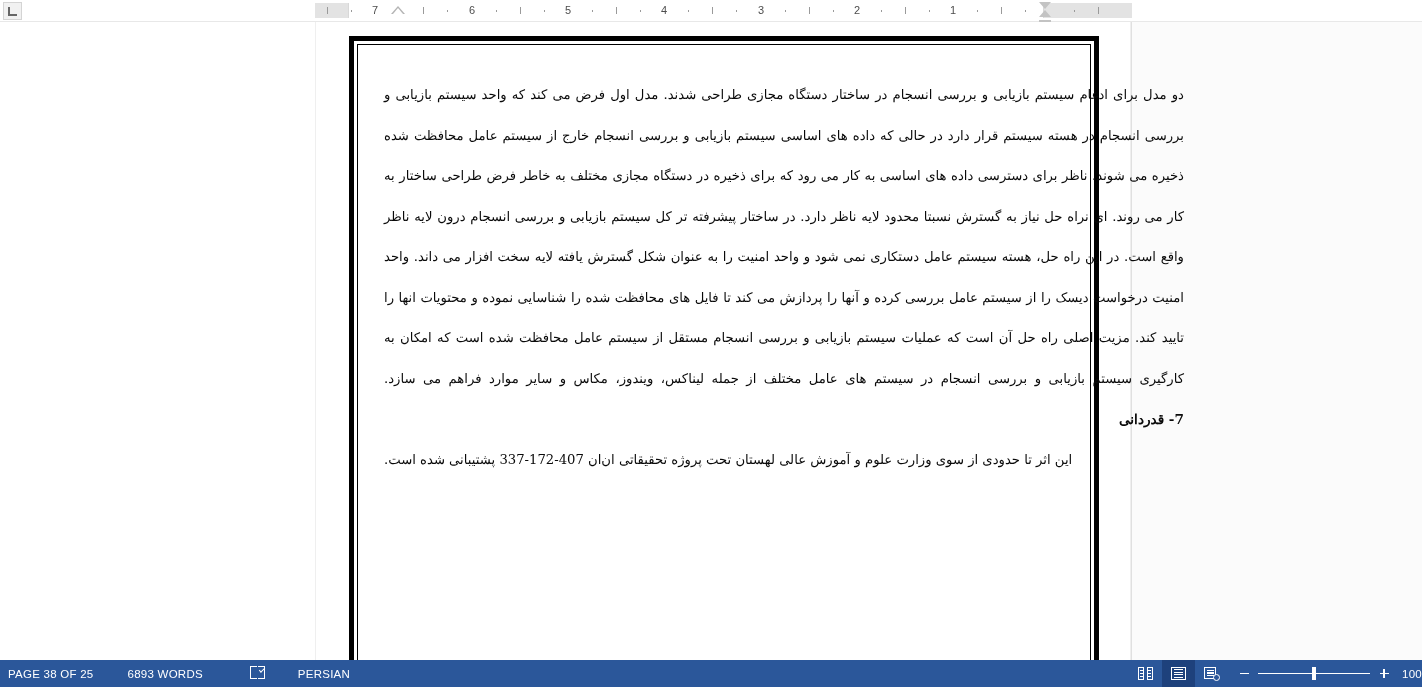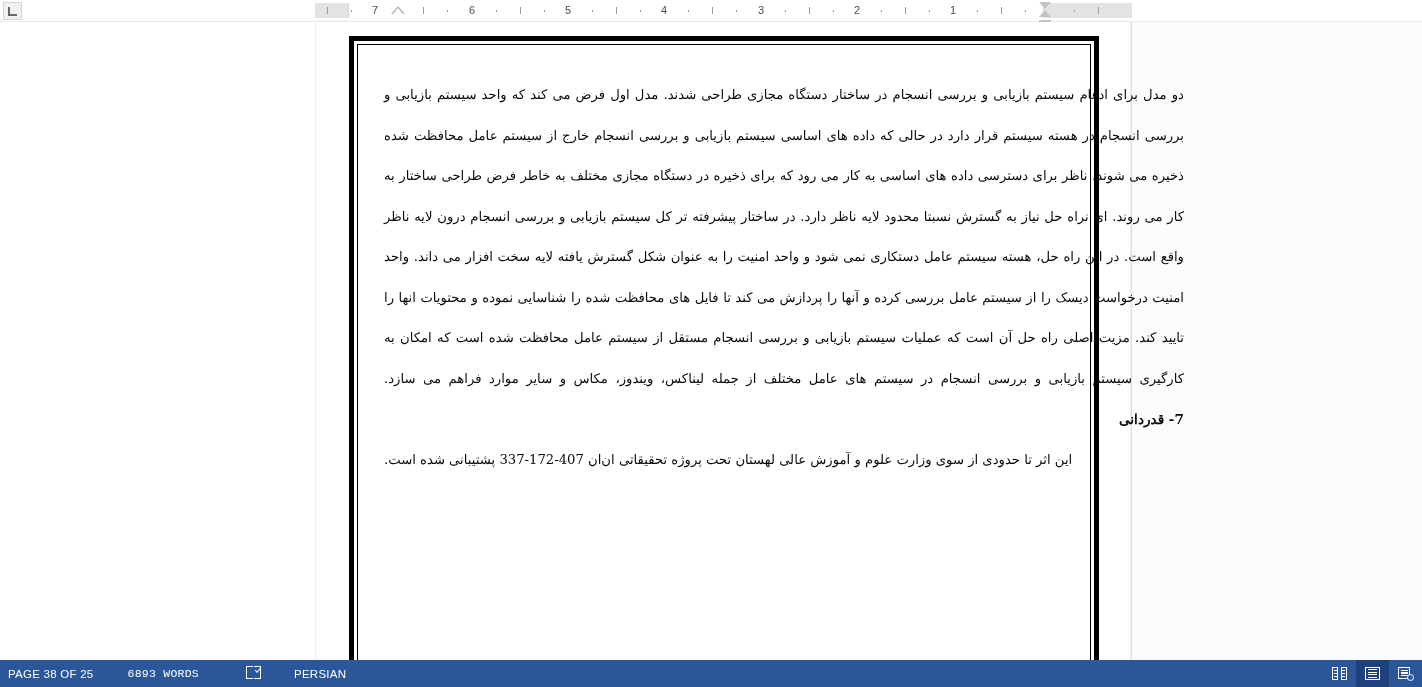--- a/index.html
+++ b/index.html
@@ -223,21 +223,21 @@
   .sb-item {
     color: #ffffff;
     padding: 0 0;
     white-space: nowrap;
     letter-spacing: 0.25px;
     display: flex;
     align-items: center;
     height: 27px;
   }
   #sb-page      { margin-left: 8px; }
-  #sb-words     { margin-left: 34px; font-family: Liberation Mono, monospace; }
+  #sb-words     { margin-left: 34px; }
   #sb-proof     { margin-left: 47px; }
   #sb-language  { margin-left: 30px; }
 
   .proof-icon {
     display: inline-block;
     position: relative;
     width: 18px; height: 15px;
   }
   .proof-icon .bk-l,
   .proof-icon .bk-r {
@@ -485,15 +485,32 @@
         <span class="ic-web">
           <span class="sheet">
             <i></i>
             <i></i>
             <i></i>
           </span>
           <span class="globe"></span>
         </span>
       </div>
 
+      <div id="zoom-group">
+        <div class="zoom-btn">
+          <span class="hbar"></span>
+        </div>
+
+        <div id="zoom-slider">
+          <span class="track"></span>
+          <span class="thumb"></span>
+        </div>
+
+        <div class="zoom-btn">
+          <span class="hbar"></span>
+          <span class="vbar"></span>
+        </div>
+
+        <div id="zoom-level">100</div>
+      </div>
     </div>
   </div>
 </div>
 
 </body></html>

